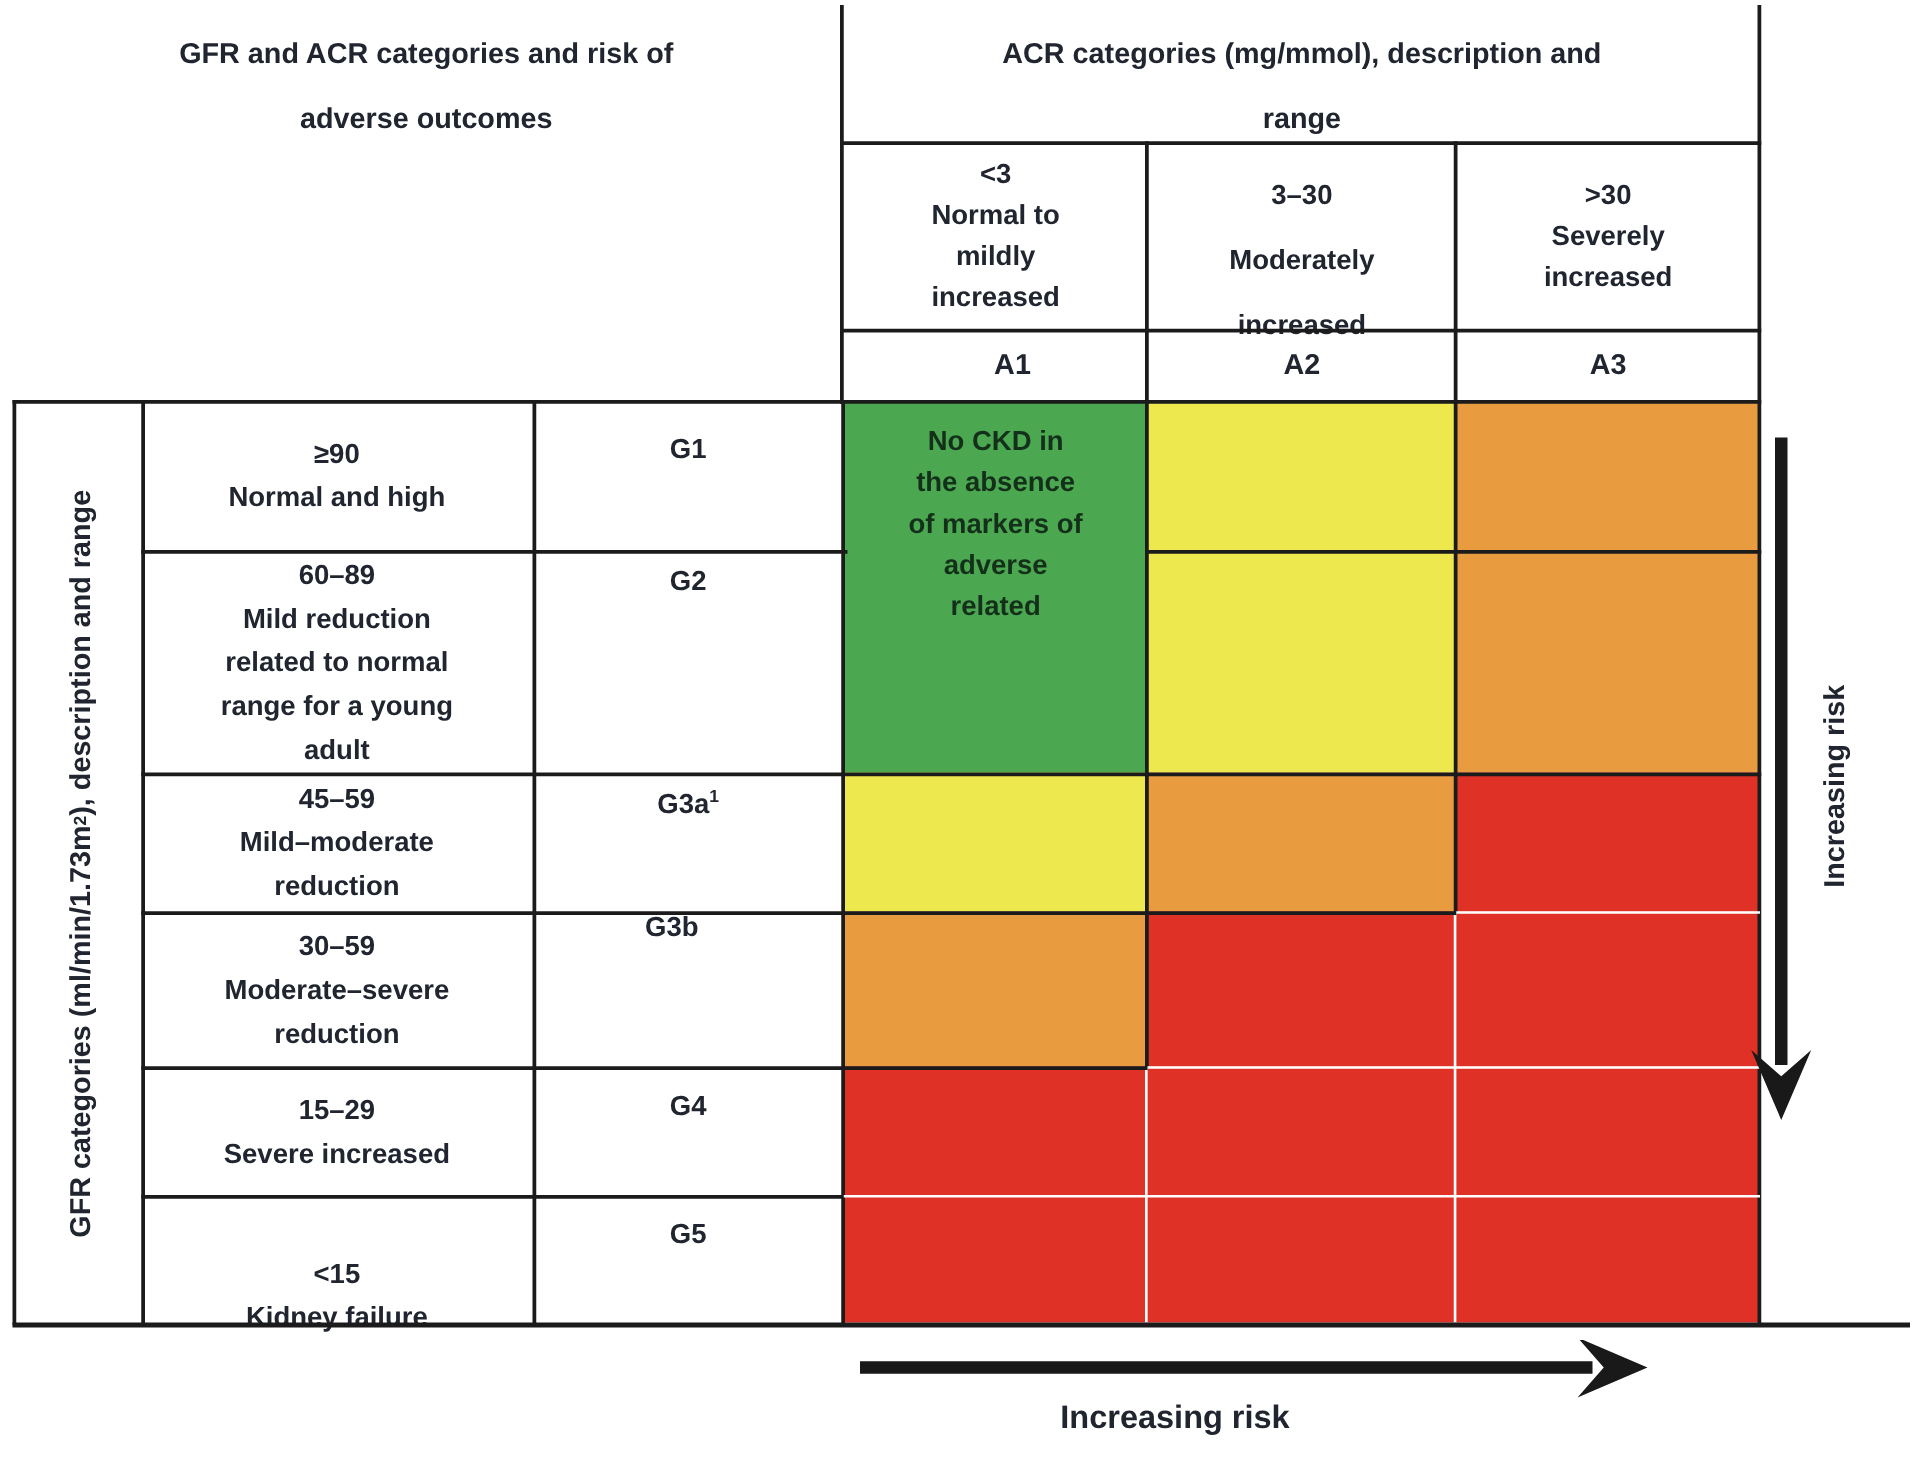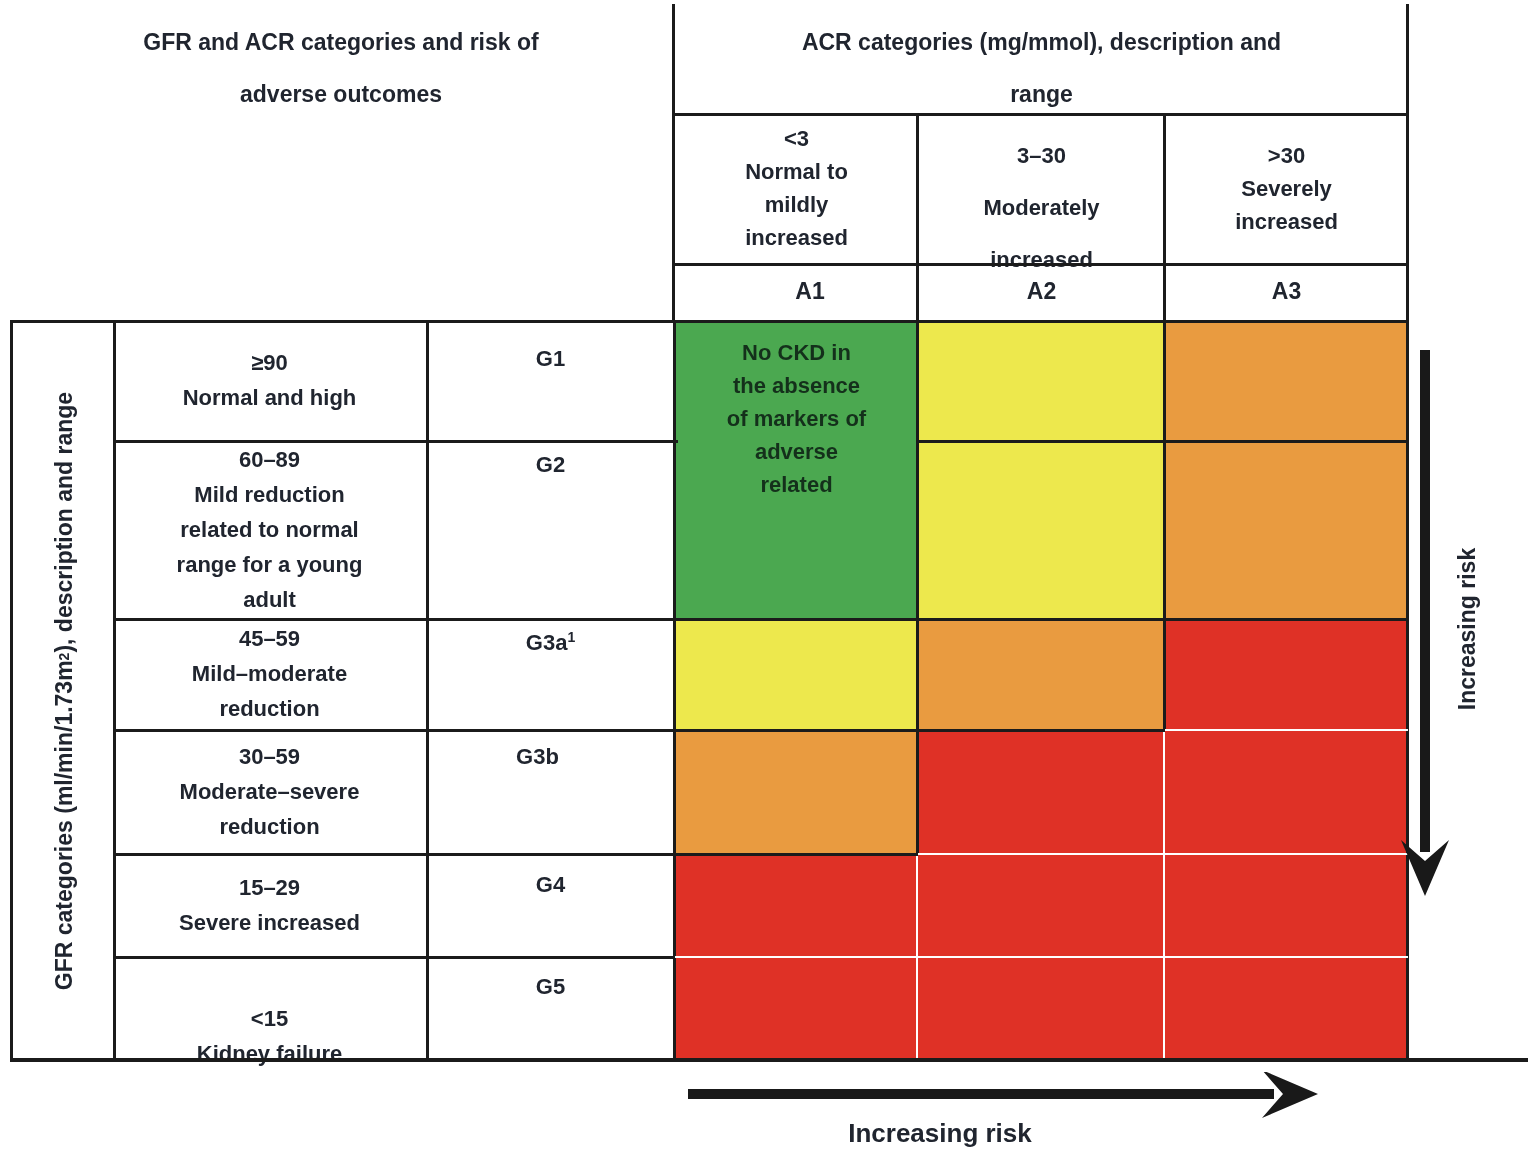--- a/index.html
+++ b/index.html
@@ -89,21 +89,21 @@
     <span>Severe increased</span>
   </div>
   <div class="abs center-col cellTxt" style="left:113px;top:956px;width:313px;height:102px;margin-top:29px;">
     <span>&lt;15</span>
     <span>Kidney failure</span>
   </div>
 
   <div class="abs gLabel" style="left:426px;top:320px;width:249px;padding-top:26px;"><span>G1</span></div>
   <div class="abs gLabel" style="left:426px;top:440px;width:249px;padding-top:12px;"><span>G2</span></div>
   <div class="abs gLabel" style="left:426px;top:618px;width:249px;padding-top:12px;"><span>G3a</span><sup>1</sup></div>
-  <div class="abs gLabel" style="left:426px;top:729px;width:223px;padding-top:15px;"><span>G3b</span></div>
+  <div class="abs gLabel" style="left:426px;top:729px;width:223px;"><span>G3b</span></div>
   <div class="abs gLabel" style="left:426px;top:853px;width:249px;padding-top:19px;"><span>G4</span></div>
   <div class="abs gLabel" style="left:426px;top:956px;width:249px;padding-top:18px;"><span>G5</span></div>
 
   <div class="riskcell note" style="left: 675px; top: 320px; width: 243px; height: 298px; background: rgb(75, 168, 80);">
     <div>No CKD in</div>
     <div>the absence</div>
     <div>of markers of</div>
     <div>adverse</div>
     <div>related</div>
   </div>

